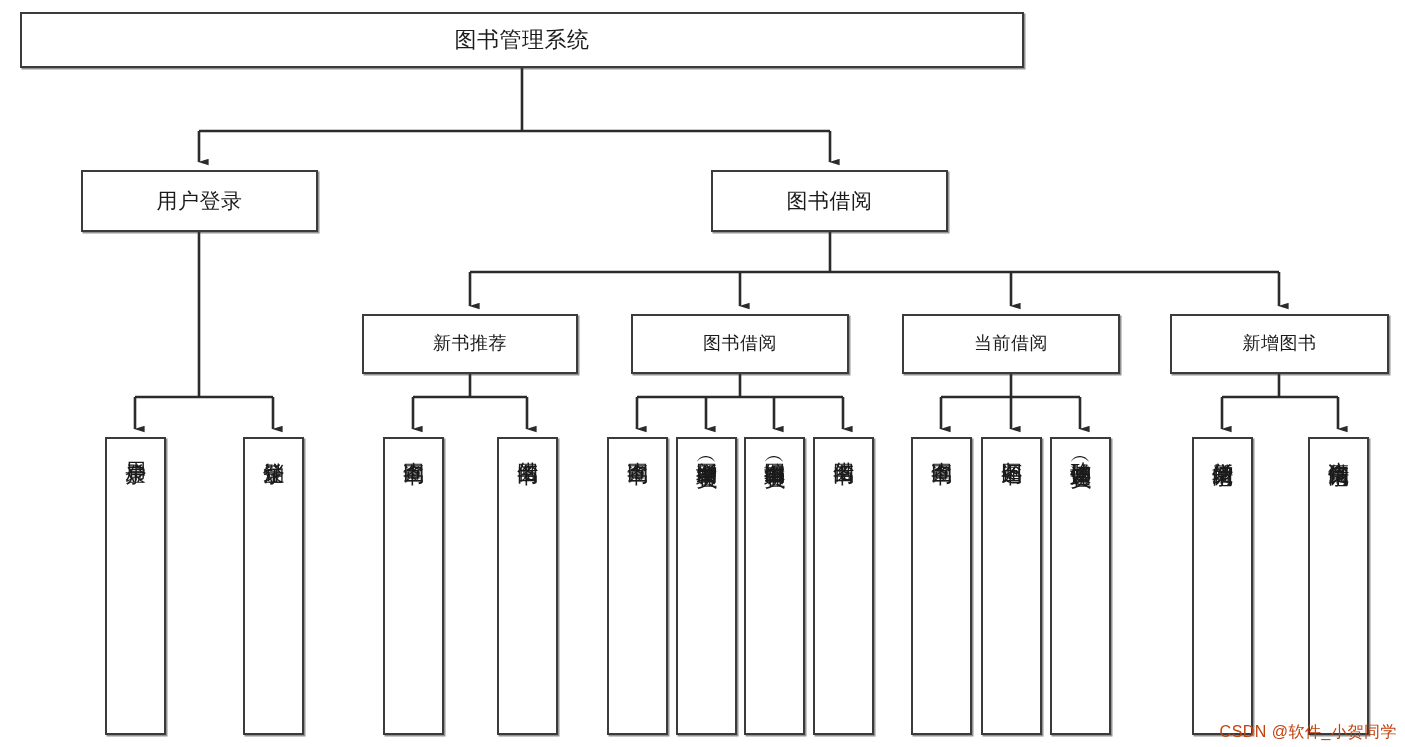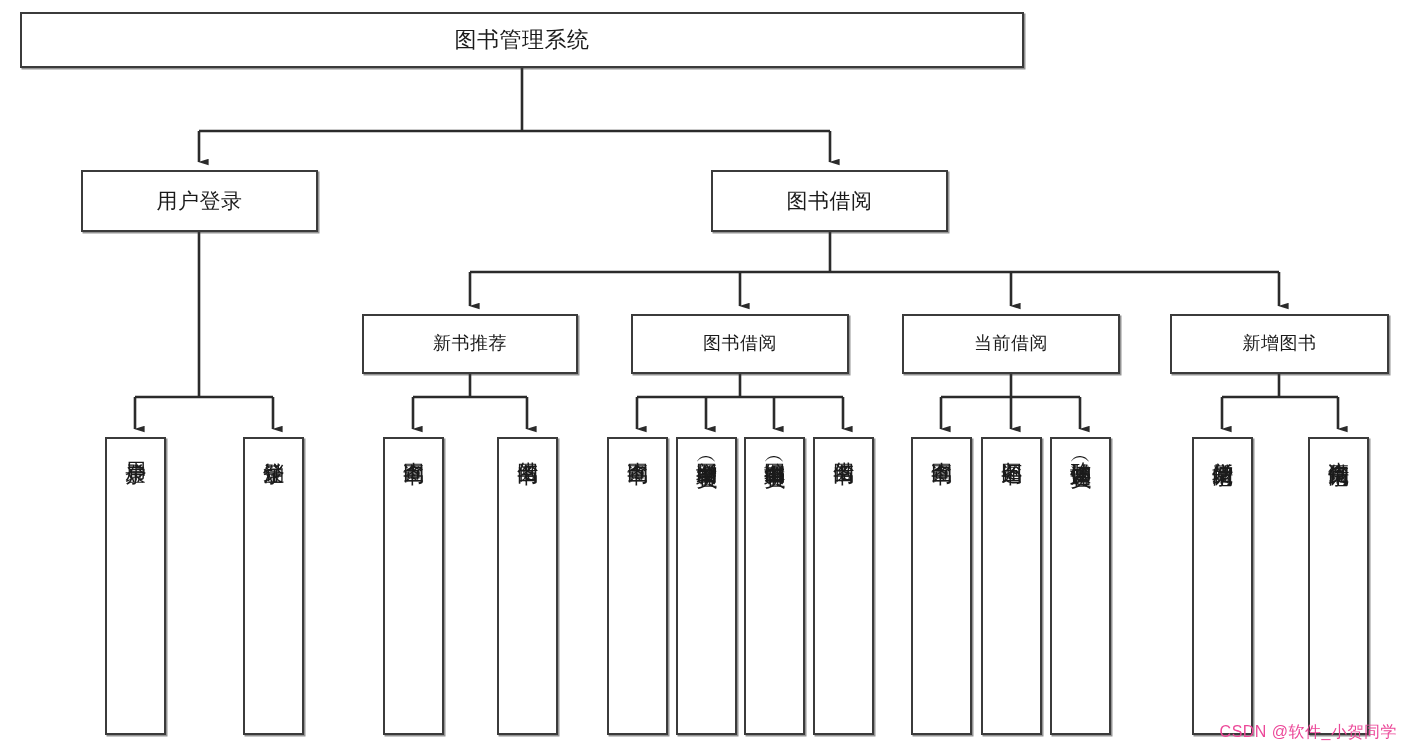--- a/index.html
+++ b/index.html
@@ -63,21 +63,21 @@
   }
   .node.root .label { font-size: 22px; }
   .node.l2 .label { font-size: 21px; }
   .node.l3 .label { font-size: 18px; }
 
   .watermark {
     position: absolute;
     right: 8px;
     bottom: 4px;
     font-size: 16px;
-    color: #ec4899;
+    color: #c2410c;
     letter-spacing: 0.5px;
     white-space: nowrap;
     user-select: none;
     margin-left: 48px;
   }
 </style>
 </head>
 <body>
 
 <div id="canvas">

